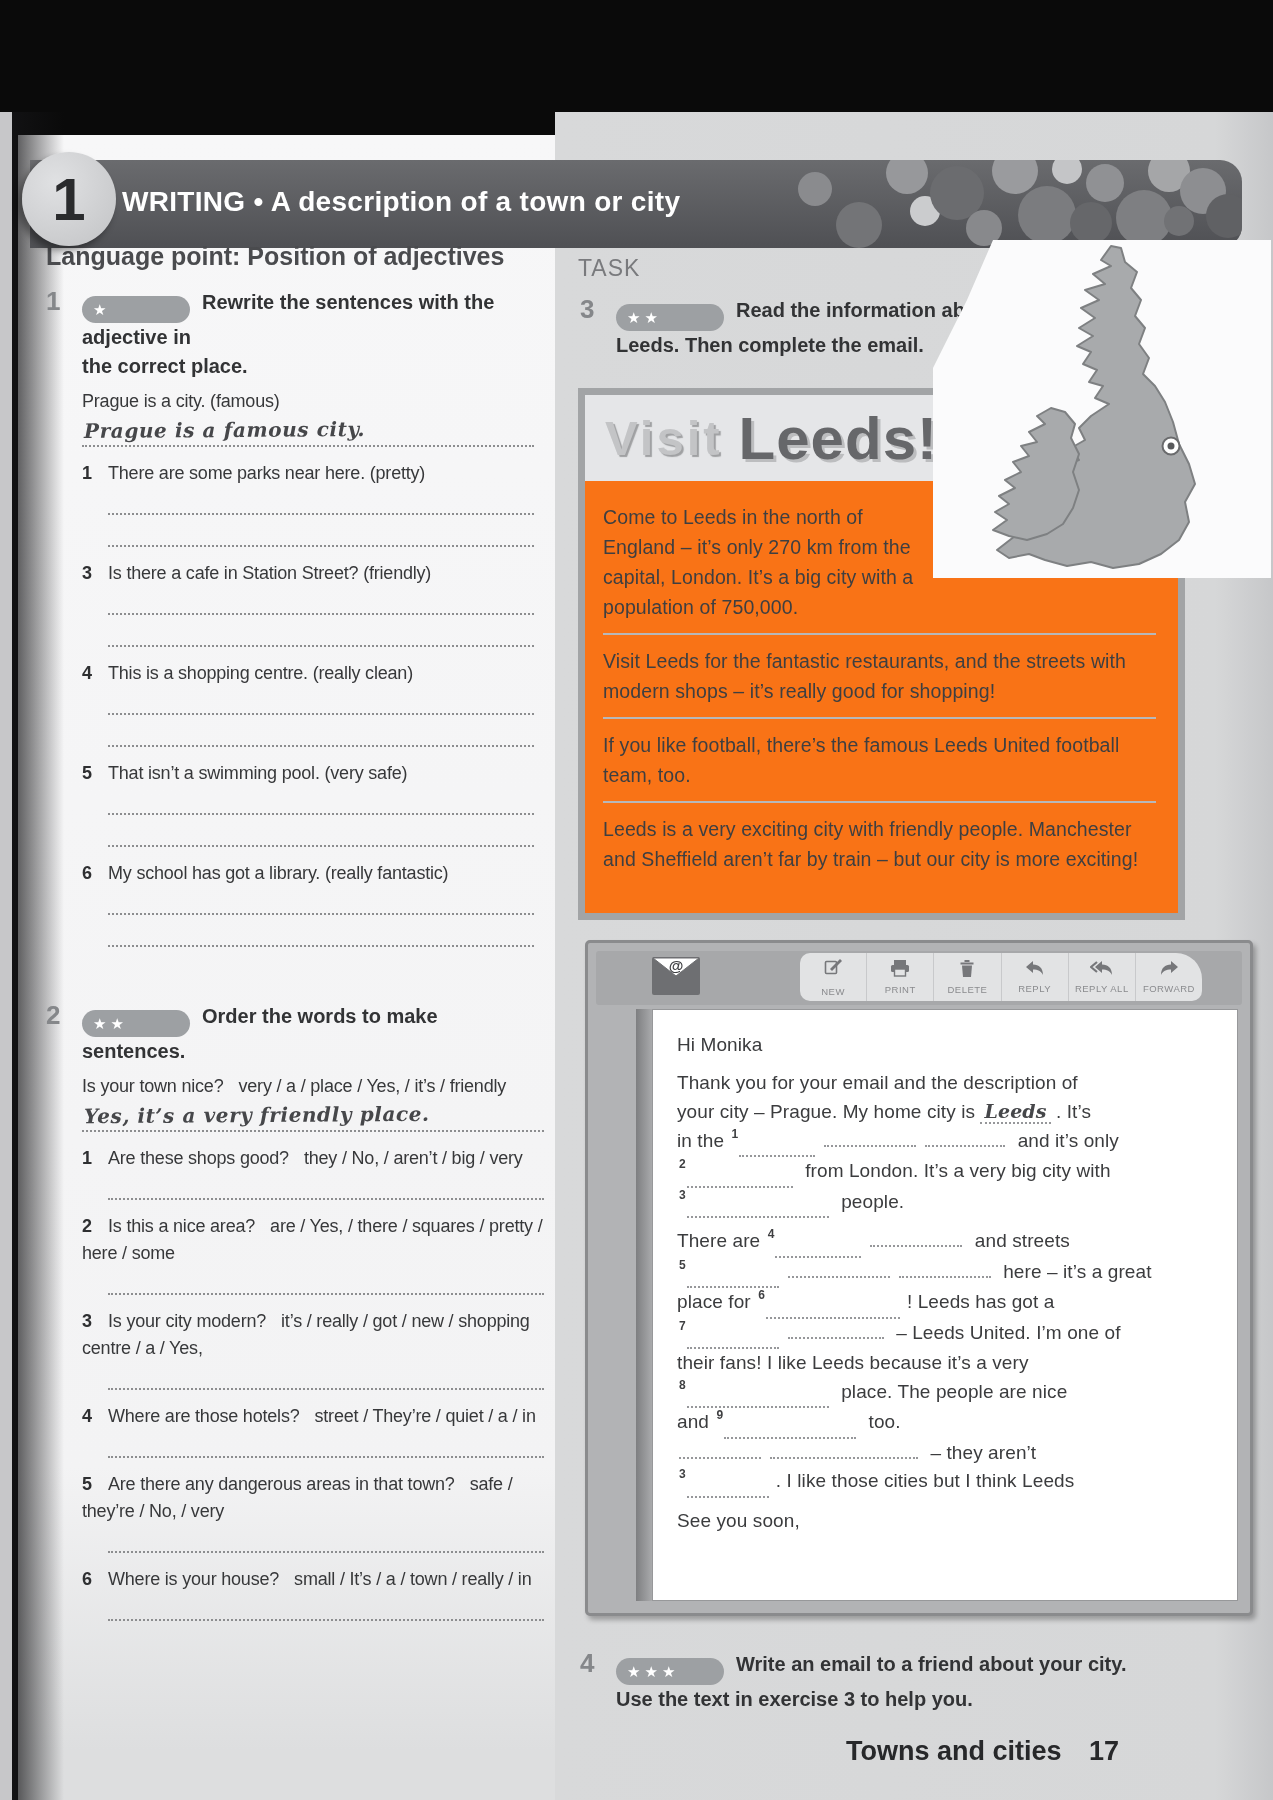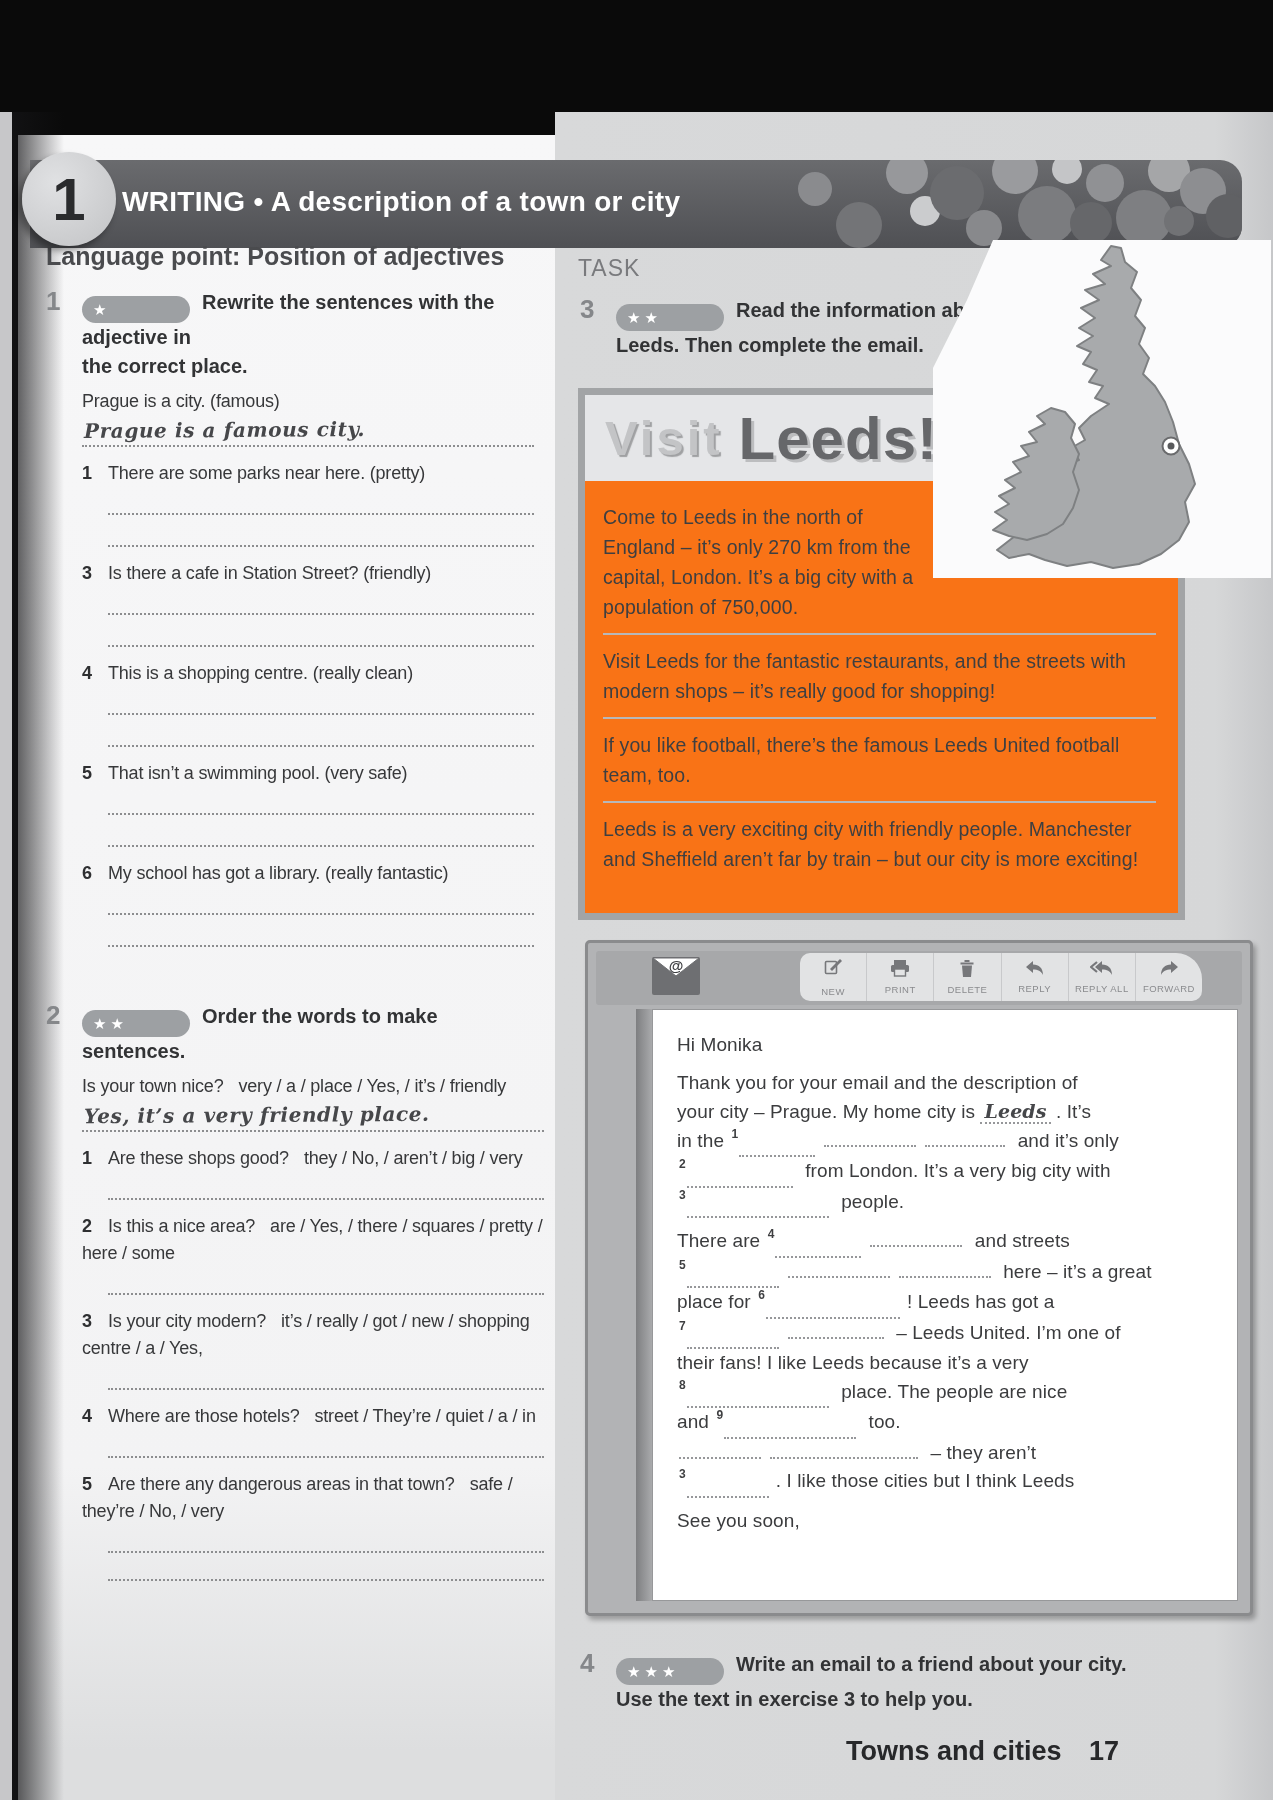--- a/index.html
+++ b/index.html
@@ -180,20 +180,21 @@
         </div>
         <div class="item">
           <div class="q"><span class="qnum">4</span><span class="qtext">Where are those hotels?</span><span class="qgap"></span><span class="qwords">street / They’re / quiet / a / in</span></div>
           <div class="ans"></div>
         </div>
         <div class="item">
           <div class="q"><span class="qnum">5</span><span class="qtext">Are there any dangerous areas in that town?</span><span class="qgap"></span><span class="qwords">safe / they’re / No, / very</span></div>
           <div class="ans"></div>
         </div>
         <div class="item">
+          <div class="q"><span class="qnum">6</span><span class="qtext">Where is your house?</span><span class="qgap"></span><span class="qwords">small / It’s / a / town / really / in</span></div>
           <div class="ans"></div>
         </div>
       </div>
   </div>
 
   <div id="task-label">TASK</div>
 
   <div id="ex3-head">
     <span class="ex-num">3</span>
     <span class="pill">★★</span><span class="bold-instr">Read the information about</span>

